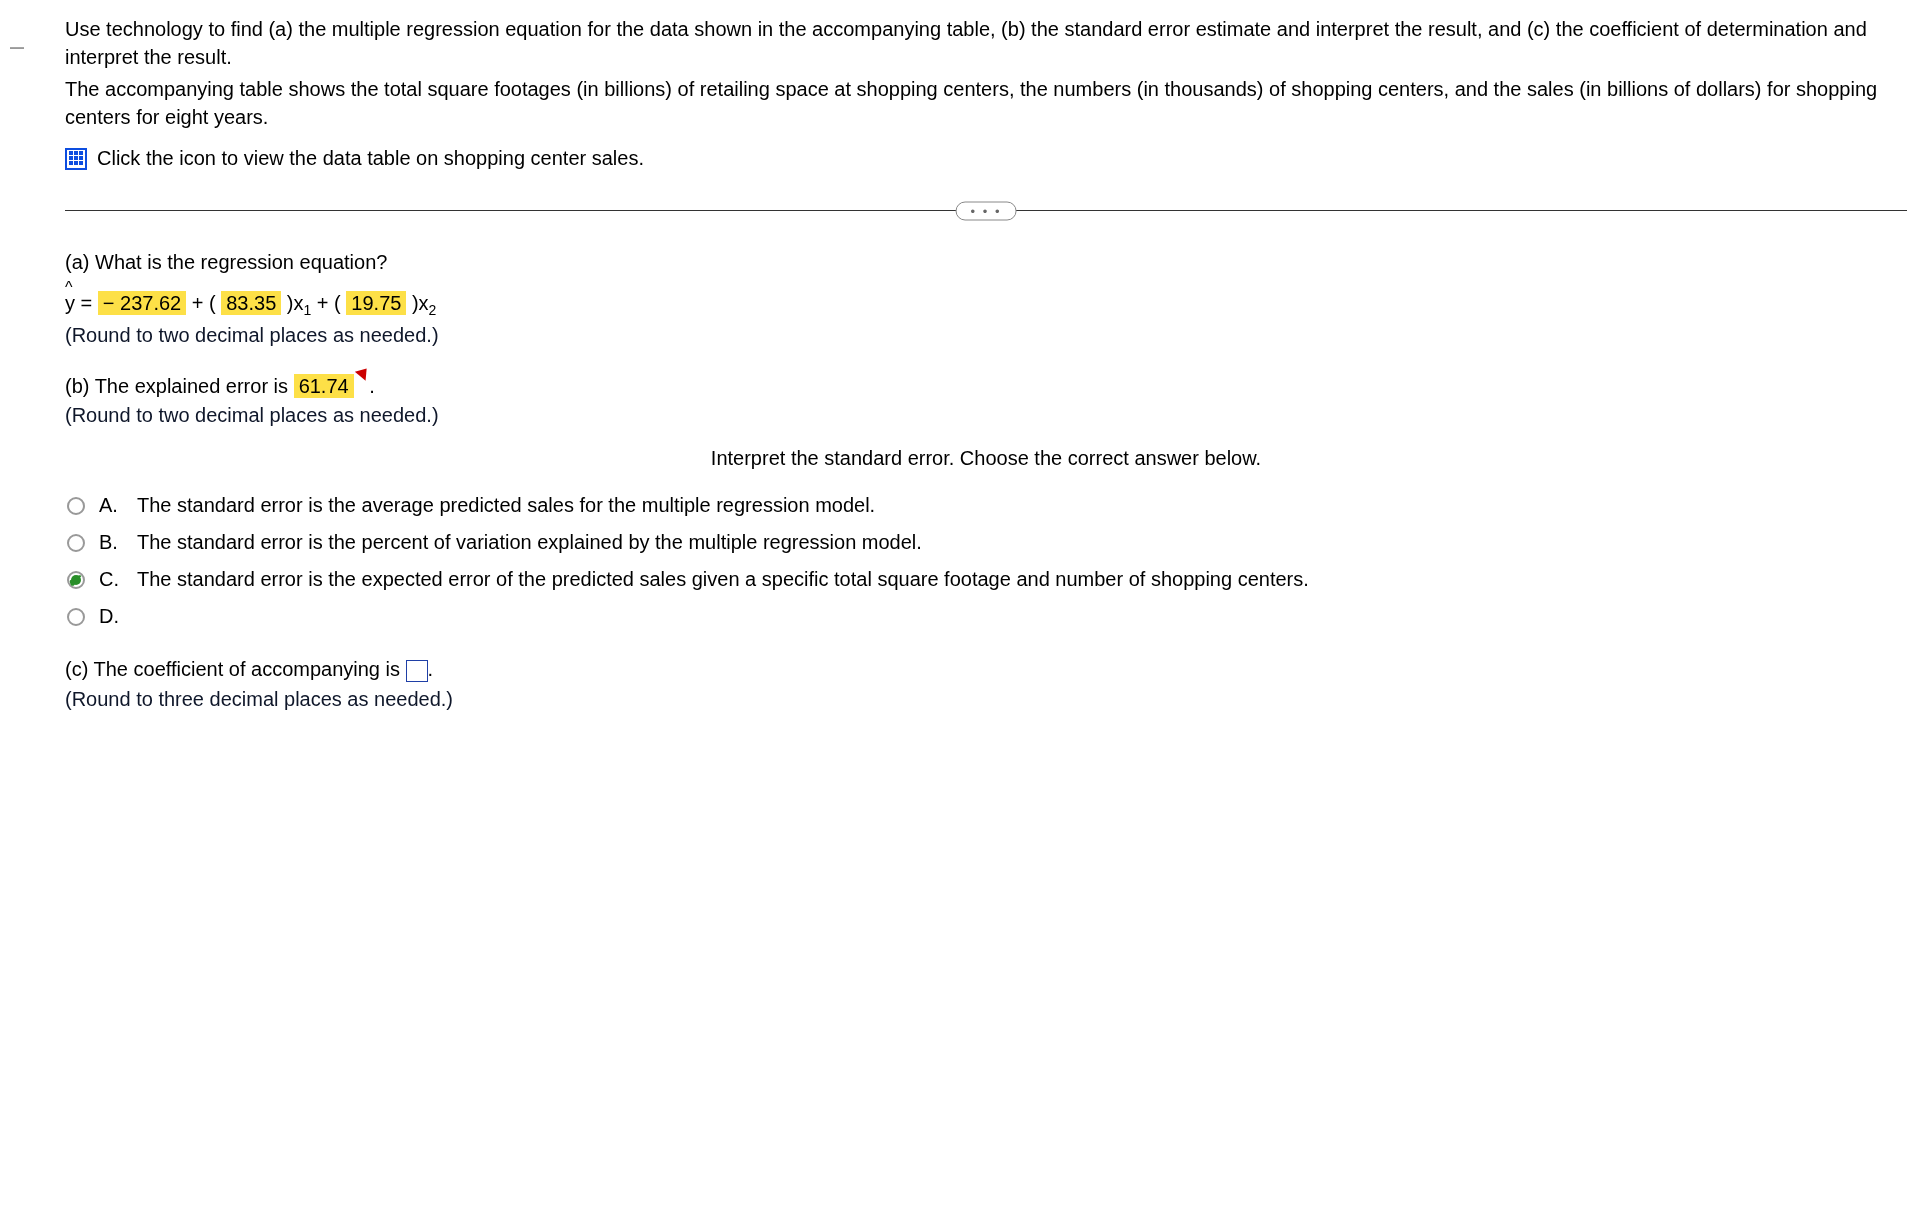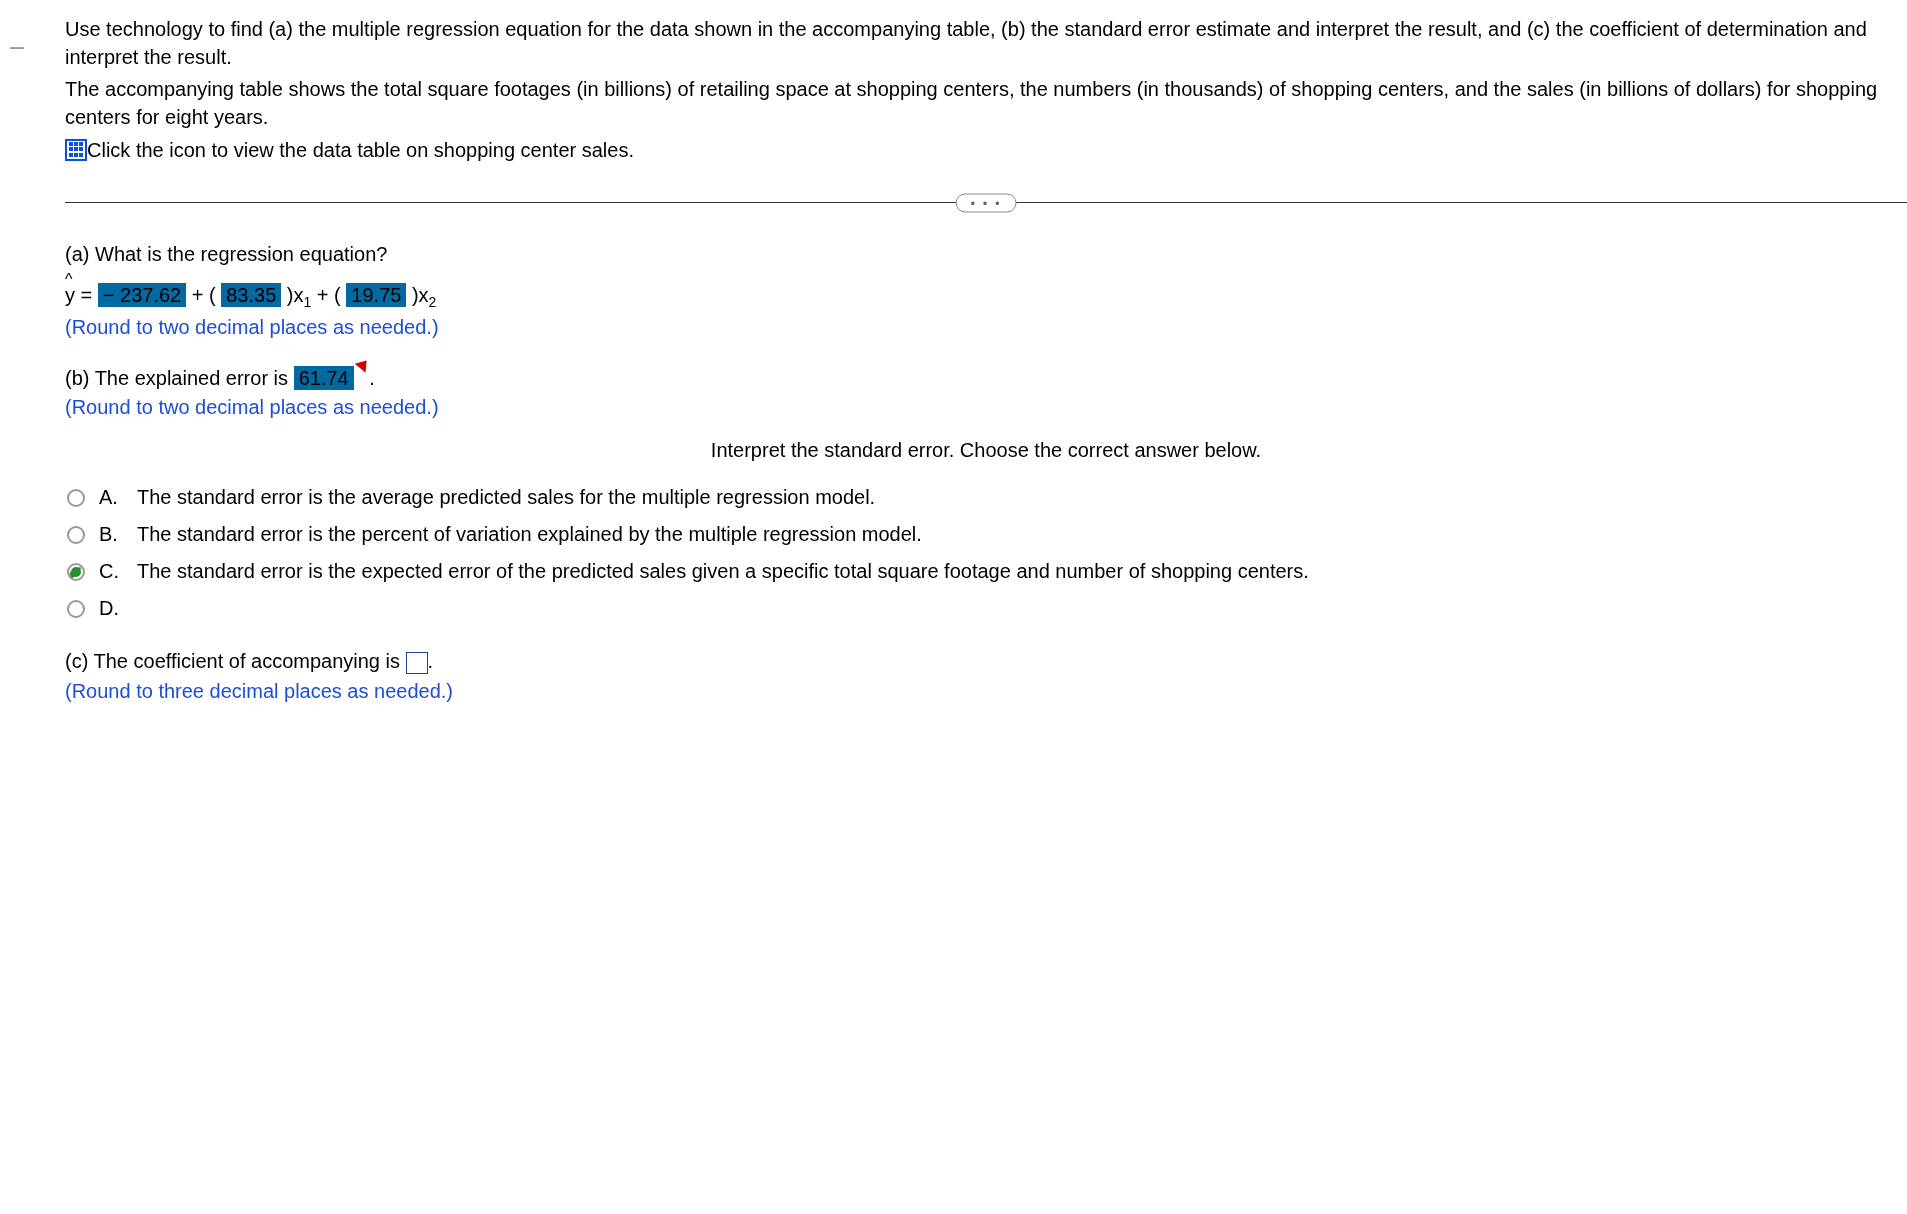--- a/index.html
+++ b/index.html
@@ -7,21 +7,21 @@
     font-family: Arial, Helvetica, sans-serif;
     font-size: 20px;
     color: #000;
     background: #fff;
     padding: 0;
     width: 1907px;
     position: relative;
   }
   .content { padding: 15px 0 0 65px; }
   .intro p { line-height: 1.4; margin-bottom: 4px; }
-  .icon-link { display: flex; margin-top: 8px; }
+  .icon-link { display: flex; align-items: center; gap: 10px; margin-top: 16px; }
   .table-icon {
     width: 22px; height: 22px;
     border: 2px solid #0d4de0;
     display: inline-flex; flex-direction: column;
     justify-content: space-evenly; padding: 1px 2px;
   }
   .table-icon .grid {
     display: flex; justify-content: space-between; flex: 1;
   }
   .table-icon .grid span {
@@ -35,24 +35,24 @@
     background: #fff; border: 1px solid #888; border-radius: 14px;
     padding: 1px 14px; font-size: 13px; letter-spacing: 2px; color: #666;
   }
   .q-block { margin-bottom: 28px; }
   .eq-line { margin-top: 18px; }
   .hat { position: relative; display: inline-block; }
   .hat::before {
     content: "^"; position: absolute; top: -13px; left: 0px; font-size: 16px;
   }
   .filled {
-    background: #0369a1; padding: 1px 5px;
+    background: #fde047; padding: 1px 5px;
   }
   .sub { font-size: 0.7em; vertical-align: sub; }
-  .note { color: #1d4ed8; margin-top: 6px; }
+  .note { color: #0f172a; margin-top: 6px; }
   .se-line { margin-top: 24px; }
   .red-tri {
     display: inline-block; width: 0; height: 0;
     border-left: 7px solid transparent;
     border-right: 7px solid transparent;
     border-bottom: 10px solid #c00;
     transform: rotate(40deg) translateY(-10px);
     margin-left: -4px; vertical-align: top;
   }
   .interpret { margin-top: 20px; margin-bottom: 24px; text-align: center; }

